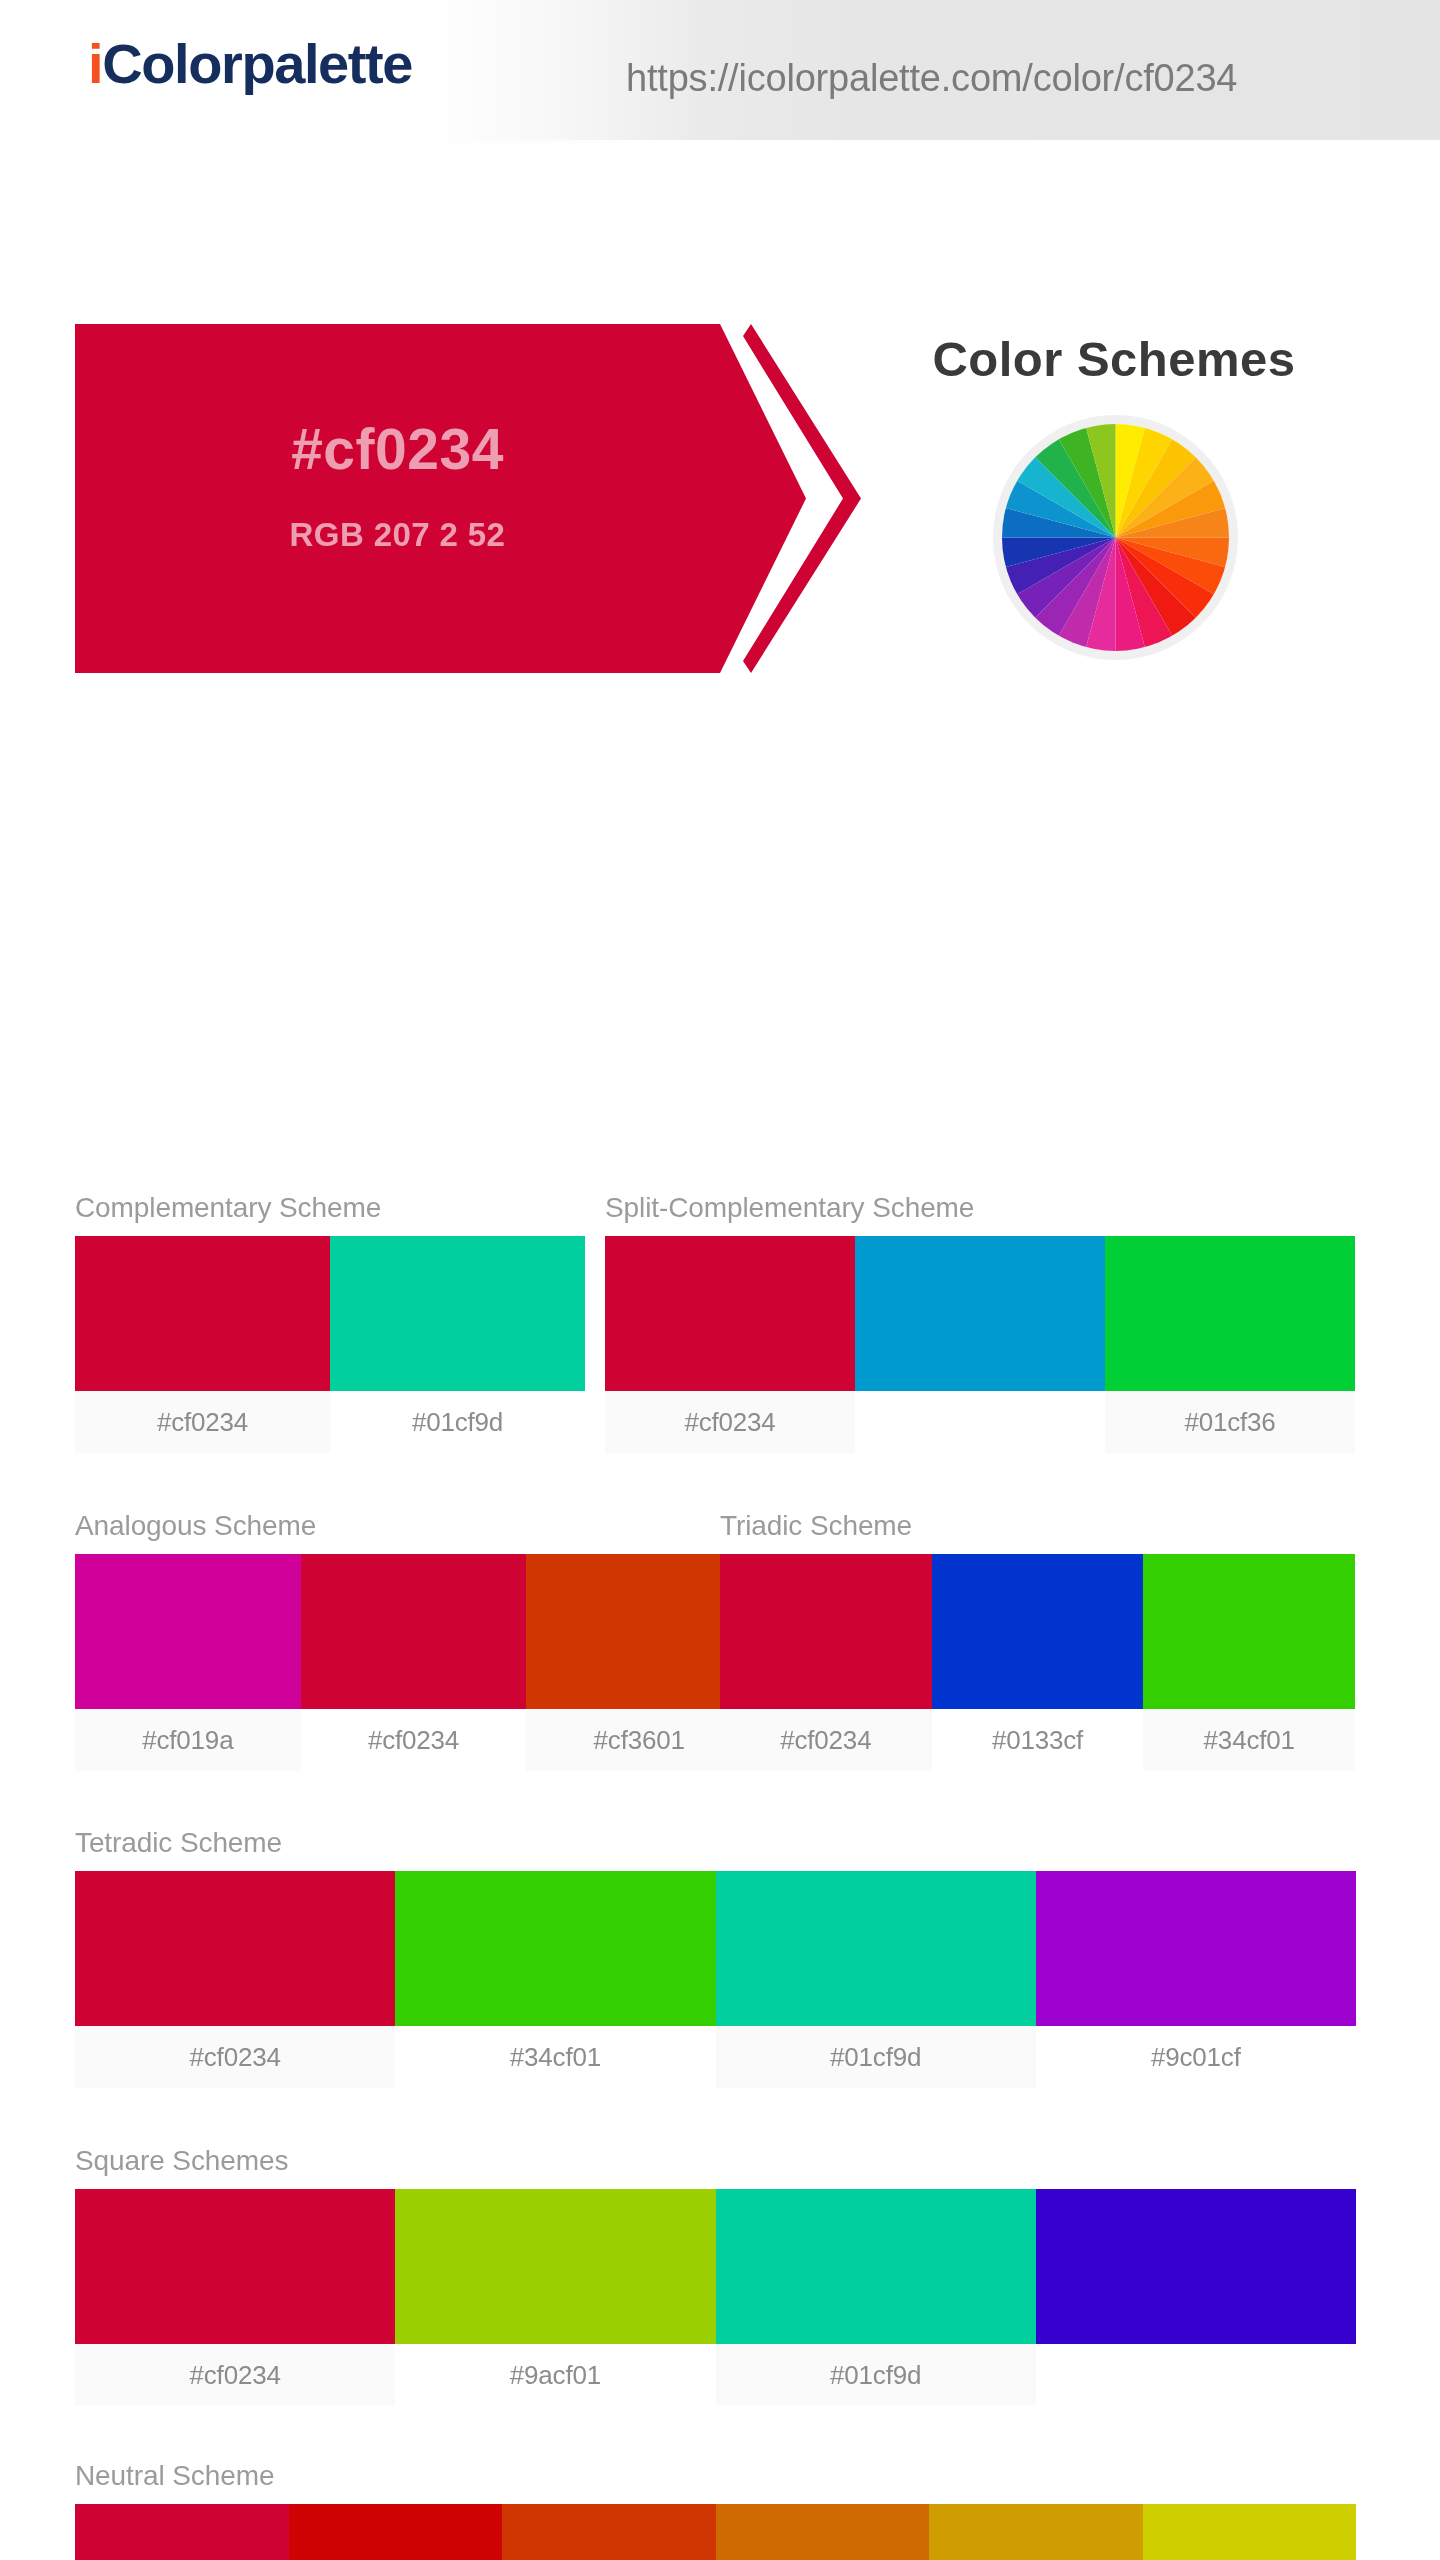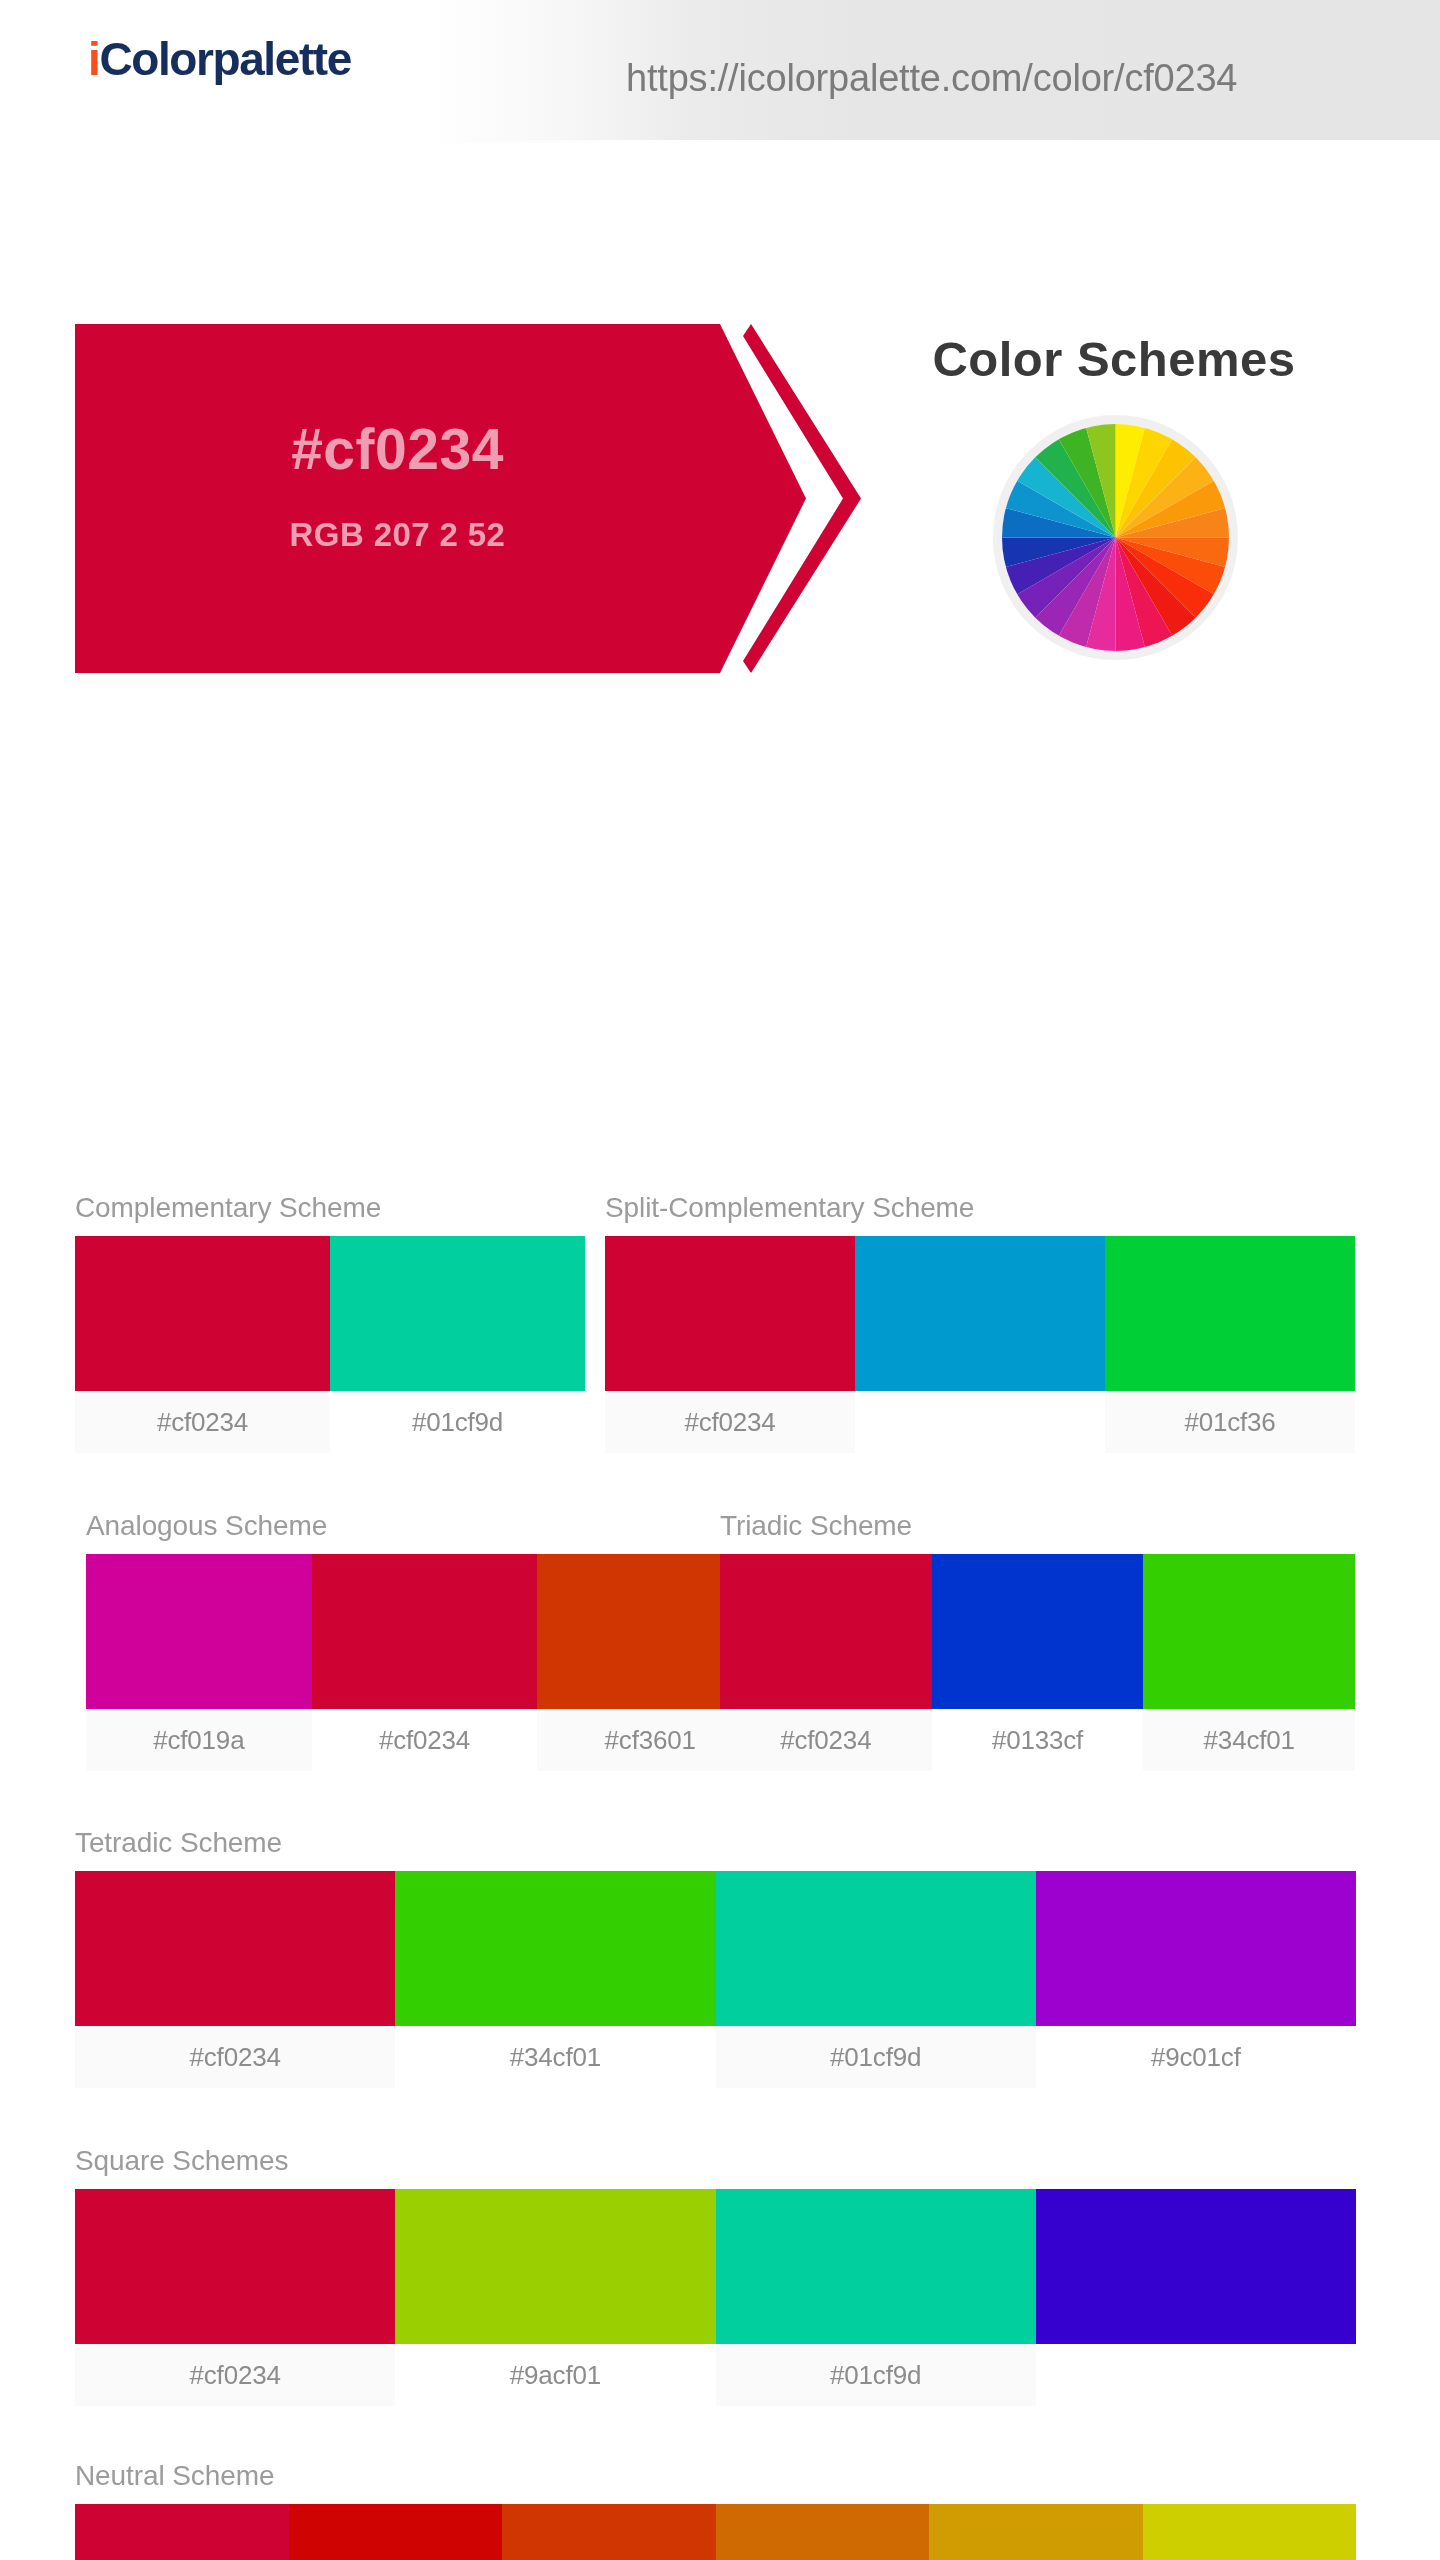--- a/index.html
+++ b/index.html
@@ -40,21 +40,21 @@
     content: "";
     position: absolute;
     left: 430px; right: 0; bottom: 0;
     height: 3px;
     background: linear-gradient(to right, rgba(255,255,255,0), #ffffff 200px);
   }
   .logo {
     position: absolute;
     left: 88px;
     top: 36px;
-    font-size: 46px;
+    font-size: 56px;
     font-weight: bold;
     letter-spacing: -1.4px;
     line-height: 1;
     white-space: nowrap;
     z-index: 3;
   }
   .logo .logo-i { color: #f4511e; }
   .logo .logo-rest { color: #152e5e; }
 
   .header-url {
@@ -274,21 +274,21 @@
         </div>
         <div class="swatch">
           <div class="swatch-color" style="background: rgb(1, 154, 207); height: 155px;"></div>
         </div>
         <div class="swatch">
           <div class="swatch-color" style="background: rgb(1, 207, 54); height: 155px;"></div>
           <div class="swatch-name" style="height: 62px; line-height: 62px;">#01cf36</div>
         </div>
       </div>
     </div>
-    <div class="scheme-block" style="left: 86px; top: 962px; width: 677px;">
+    <div class="scheme-block" style="left: 75px; top: 962px; width: 677px;">
       <div class="scheme-label">Analogous Scheme</div>
       <div class="swatches">
         <div class="swatch">
           <div class="swatch-color" style="background: rgb(207, 1, 154); height: 155px;"></div>
           <div class="swatch-name" style="height: 62px; line-height: 62px;">#cf019a</div>
         </div>
         <div class="swatch">
           <div class="swatch-color" style="background: rgb(207, 2, 52); height: 155px;"></div>
           <div class="swatch-name" style="height: 62px; line-height: 62px;">#cf0234</div>
         </div>

